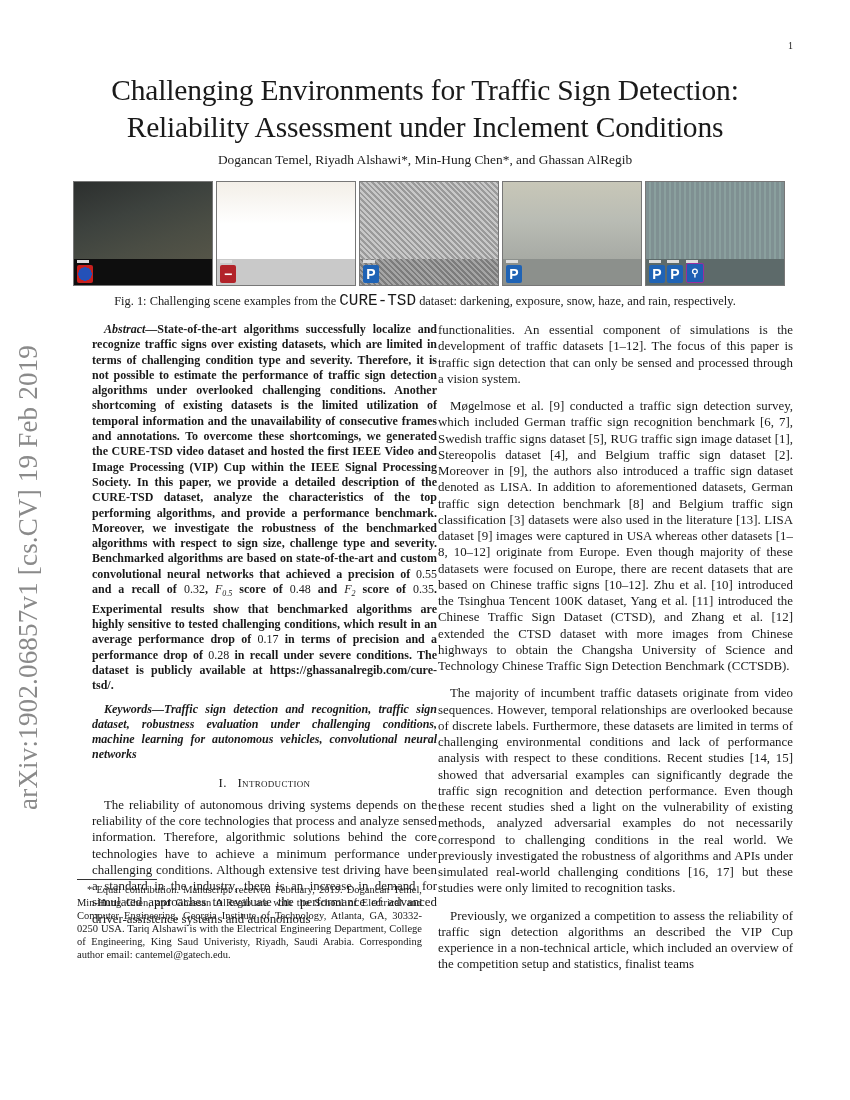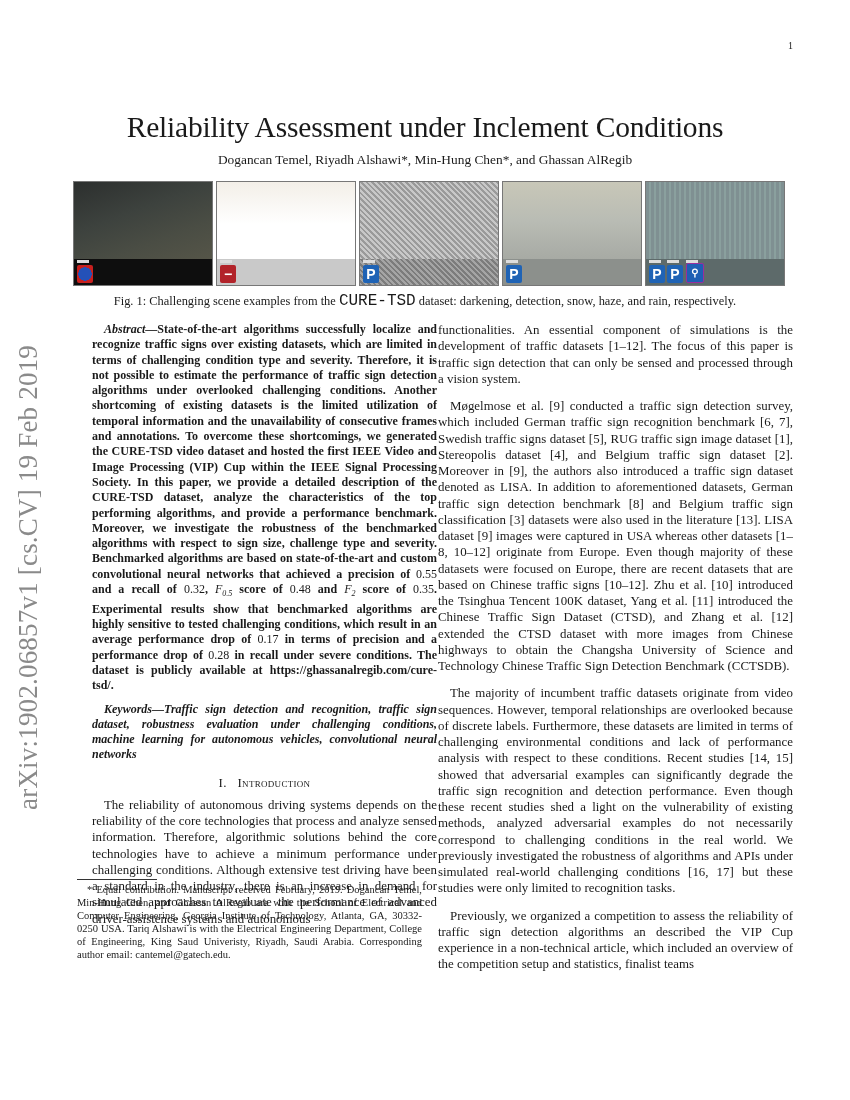--- a/index.html
+++ b/index.html
@@ -81,21 +81,21 @@
   }
 </style>
 </head>
 <body>
 
 <div class="page-number">1</div>
 
 <div class="arxiv-stamp">arXiv:1902.06857v1  [cs.CV]  19 Feb 2019</div>
 
 <h1 class="title">
-  <br>
+  <span>Challenging Environments for Traffic Sign Detection:</span><br>
   <span>Reliability Assessment under Inclement Conditions</span>
 </h1>
 
 <div class="authors">Dogancan Temel, Riyadh Alshawi*, Min-Hung Chen*, and Ghassan AlRegib</div>
 
 <div class="figure-strip">
   <div class="scene scene-dark">
     <div class="road"></div>
     <div class="band"></div>
     <span class="tag" style="left:3px"></span>
@@ -125,21 +125,21 @@
     <span class="tag" style="left:3px"></span>
     <span class="tag" style="left:21px"></span>
     <span class="tag" style="left:40px"></span>
     <span class="sign sign-parking" style="left:3px">P</span>
     <span class="sign sign-parking" style="left:21px">P</span>
     <span class="sign sign-bike" style="left:40px;font-size:10px">⚲</span>
   </div>
 </div>
 
 <div class="fig-caption">
-  <span>Fig. 1: Challenging scene examples from the </span><span class="mono">CURE-TSD</span><span> dataset: darkening, detection, snow, haze, and rain, respectively.</span>
+  <span>Fig. 1: Challenging scene examples from the </span><span class="mono">CURE-TSD</span><span> dataset: darkening, exposure, snow, haze, and rain, respectively.</span>
 </div>
 
 <div class="column col-left">
   <p class="abstract"><span class="lead">Abstract</span><span>—</span><span>State-of-the-art algorithms successfully localize and recognize traffic signs over existing datasets, which are limited in terms of challenging condition type and severity. Therefore, it is not possible to estimate the performance of traffic sign detection algorithms under overlooked challenging conditions. Another shortcoming of existing datasets is the limited utilization of temporal information and the unavailability of consecutive frames and annotations. To overcome these shortcomings, we generated the CURE-TSD video dataset and hosted the first IEEE Video and Image Processing (VIP) Cup within the IEEE Signal Processing Society. In this paper, we provide a detailed description of the CURE-TSD dataset, analyze the characteristics of the top performing algorithms, and provide a performance benchmark. Moreover, we investigate the robustness of the benchmarked algorithms with respect to sign size, challenge type and severity. Benchmarked algorithms are based on state-of-the-art and custom convolutional neural networks that achieved a precision of </span><span class="num">0.55</span><span> and a recall of </span><span class="num">0.32</span><span>, </span><span class="num" style="font-style:italic"><span>F</span><sub style="font-size:8px">0.5</sub></span><span> score of </span><span class="num">0.48</span><span> and </span><span class="num" style="font-style:italic"><span>F</span><sub style="font-size:8px">2</sub></span><span> score of </span><span class="num">0.35</span><span>. Experimental results show that benchmarked algorithms are highly sensitive to tested challenging conditions, which result in an average performance drop of </span><span class="num">0.17</span><span> in terms of precision and a performance drop of </span><span class="num">0.28</span><span> in recall under severe conditions. The dataset is publicly available at https://ghassanalregib.com/cure-tsd/.</span></p>
 
   <p class="keywords"><span>Keywords</span><span>—Traffic sign detection and recognition, traffic sign dataset, robustness evaluation under challenging conditions, machine learning for autonomous vehicles, convolutional neural networks</span></p>
 
   <div class="section-heading">
     <span>I.</span>&nbsp;&nbsp;&nbsp;<span class="sc">Introduction</span>
   </div>

